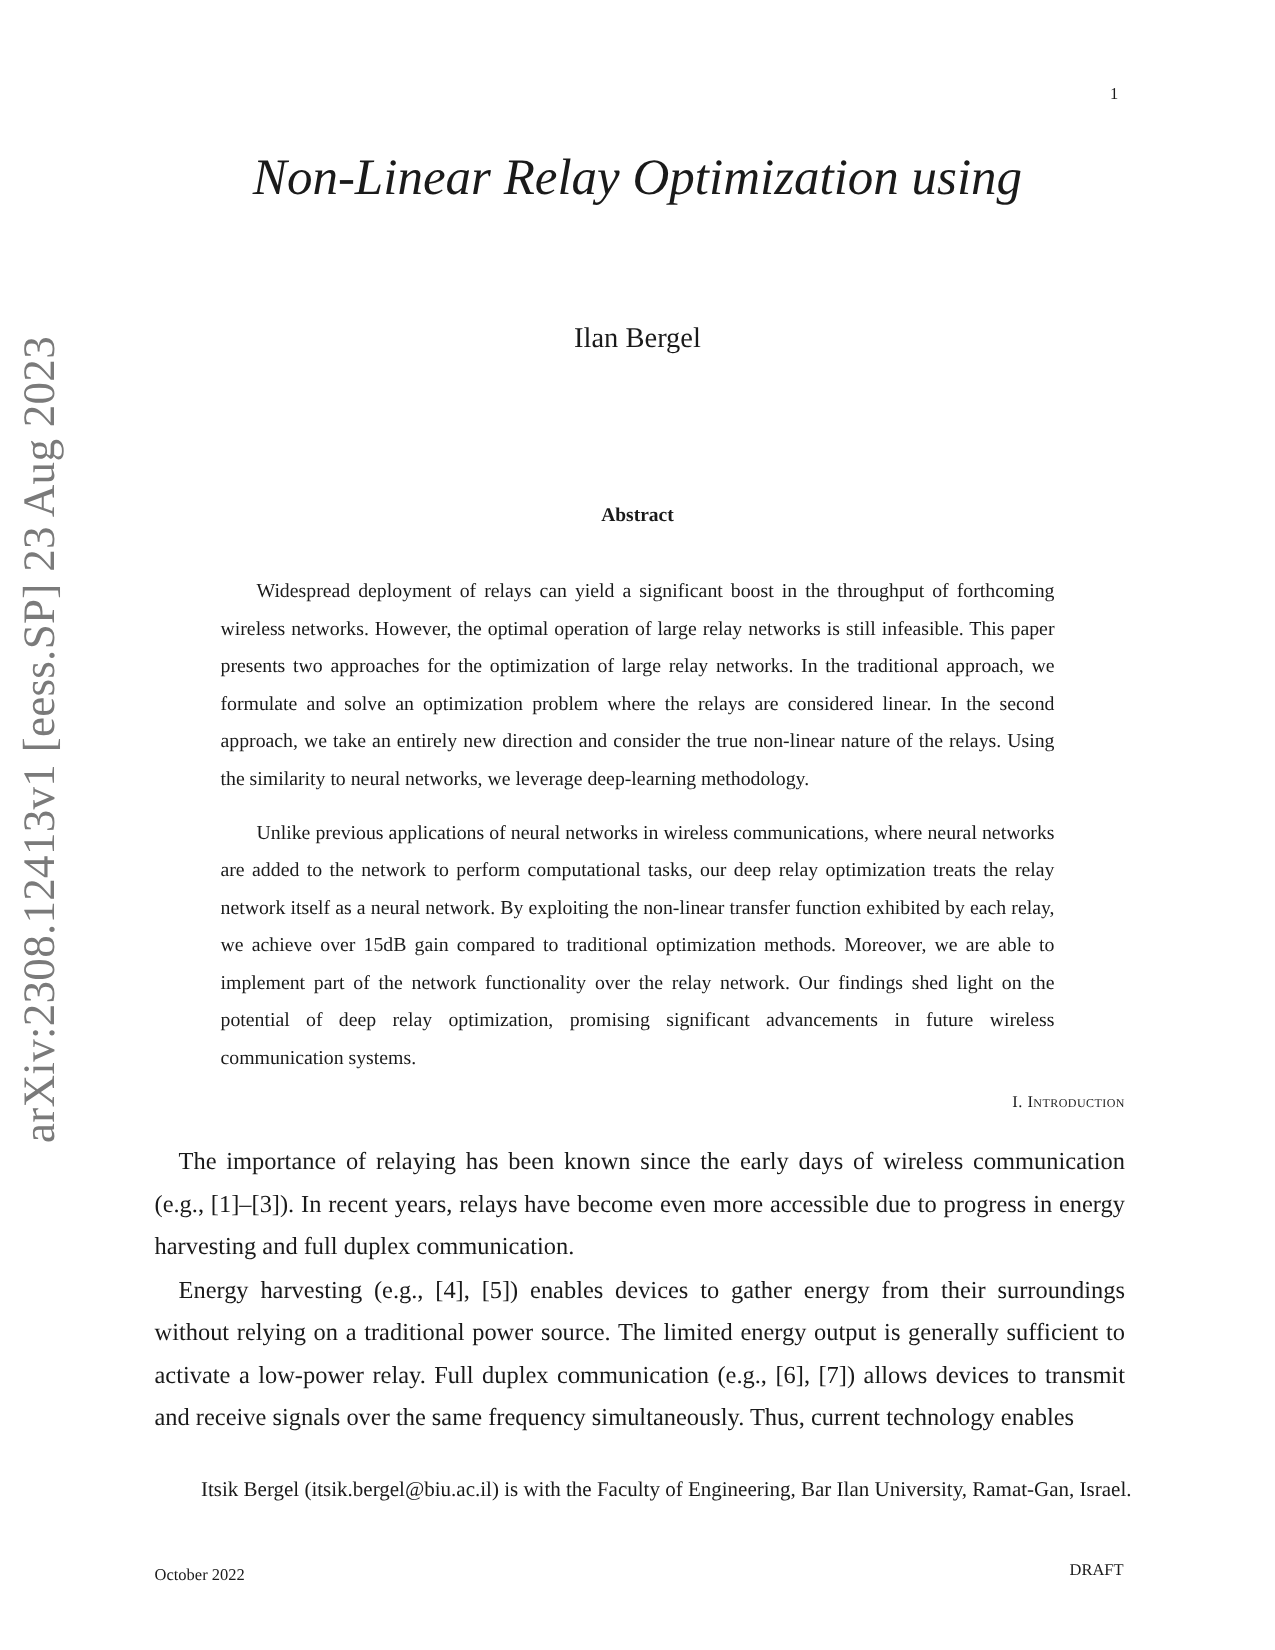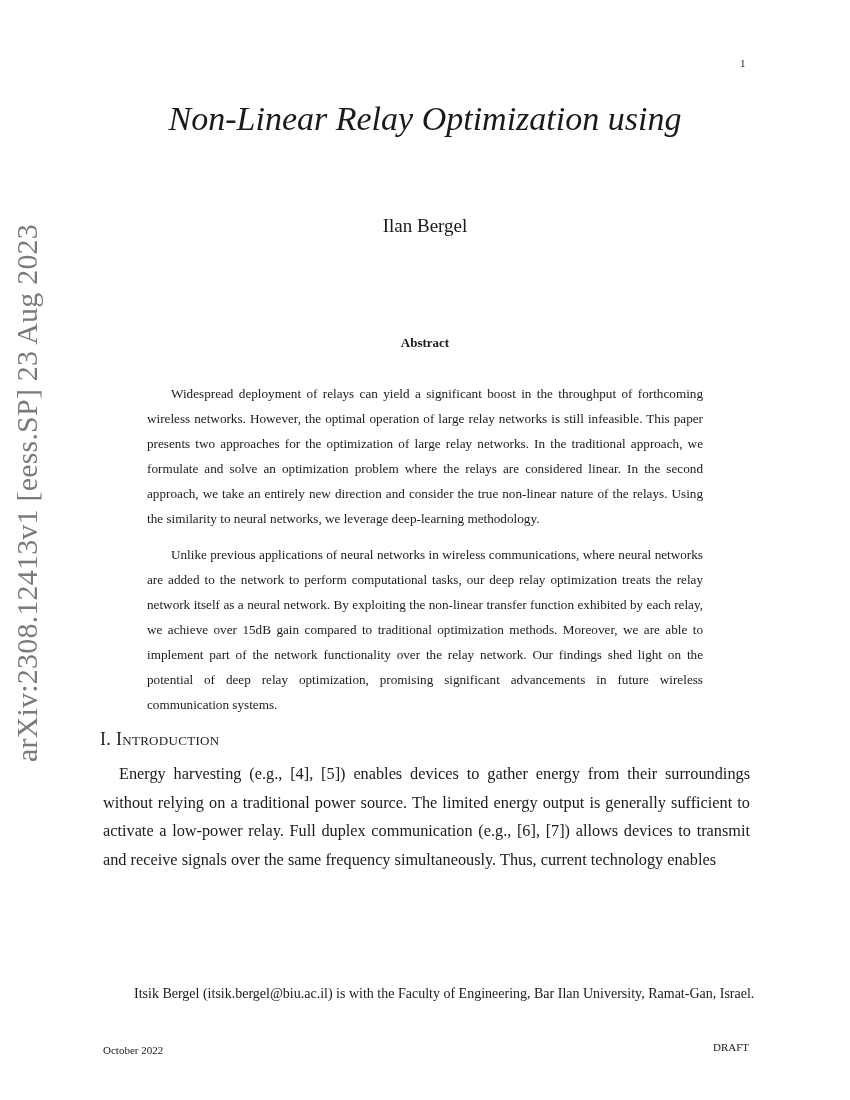--- a/index.html
+++ b/index.html
@@ -22,21 +22,21 @@
       position: absolute; left: 100px; width: 650px; top: 335px;
       text-align: center; font-size: 13px; font-weight: bold;
     }
     .abstract {
       position: absolute; left: 136px; width: 578px; top: 370px;
       font-size: 13.2px; line-height: 25px; text-align: justify;
     }
     .abstract p { margin: 11px; text-indent: 24px; }
     .section-heading {
       position: absolute; left: 100px; width: 650px; top: 729px;
-      text-align: left; font-size: 18px; letter-spacing: 0.3px;
+      text-align: right; font-size: 11px; letter-spacing: 0.3px;
     }
     .section-heading .sc { font-variant: small-caps; }
     .body-text {
       position: absolute; left: 103px; width: 647px; top: 760px;
       font-size: 16.3px; line-height: 28.5px; text-align: justify;
     }
     .body-text p { margin: 0; text-indent: 16px; }
     .footnote {
       position: absolute; left: 134px; width: 640px; top: 986px; font-size: 14px;
     }
@@ -62,19 +62,20 @@
   <p>Widespread deployment of relays can yield a significant boost in the throughput of forthcoming wireless networks. However, the optimal operation of large relay networks is still infeasible. This paper presents two approaches for the optimization of large relay networks. In the traditional approach, we formulate and solve an optimization problem where the relays are considered linear. In the second approach, we take an entirely new direction and consider the true non-linear nature of the relays. Using the similarity to neural networks, we leverage deep-learning methodology.</p>
   <p>Unlike previous applications of neural networks in wireless communications, where neural networks are added to the network to perform computational tasks, our deep relay optimization treats the relay network itself as a neural network. By exploiting the non-linear transfer function exhibited by each relay, we achieve over 15dB gain compared to traditional optimization methods. Moreover, we are able to implement part of the network functionality over the relay network. Our findings shed light on the potential of deep relay optimization, promising significant advancements in future wireless communication systems.</p>
 </div>
 
 <div class="section-heading">
   <span>I.</span>
   <span class="sc">Introduction</span>
 </div>
 
 <div class="body-text">
+  <p>The importance of relaying has been known since the early days of wireless communication (e.g., [1]–[3]). In recent years, relays have become even more accessible due to progress in energy harvesting and full duplex communication.</p>
   <p>Energy harvesting (e.g., [4], [5]) enables devices to gather energy from their surroundings without relying on a traditional power source. The limited energy output is generally sufficient to activate a low-power relay. Full duplex communication (e.g., [6], [7]) allows devices to transmit and receive signals over the same frequency simultaneously. Thus, current technology enables</p>
 </div>
 
 <div class="footnote">Itsik Bergel (itsik.bergel@biu.ac.il) is with the Faculty of Engineering, Bar Ilan University, Ramat-Gan, Israel.</div>
 
 <div class="footer-left">October 2022</div>
 <div class="footer-right">DRAFT</div>
 
 </body></html>

